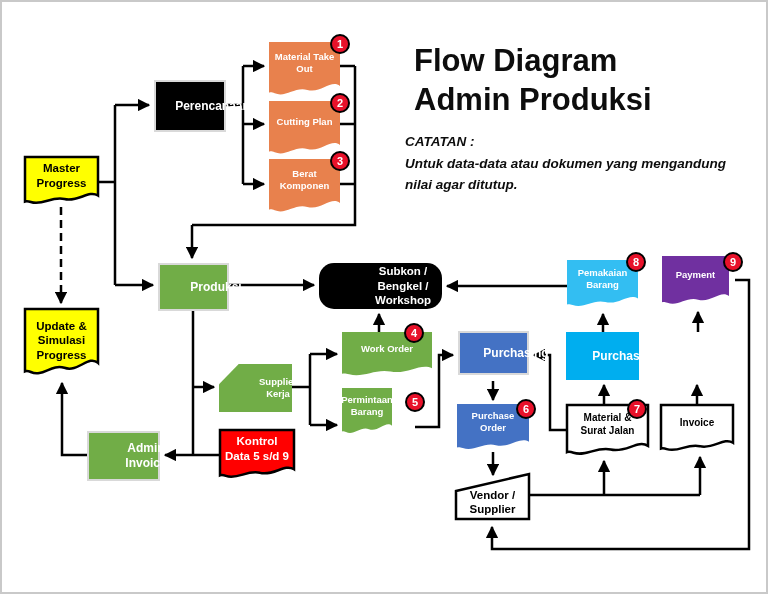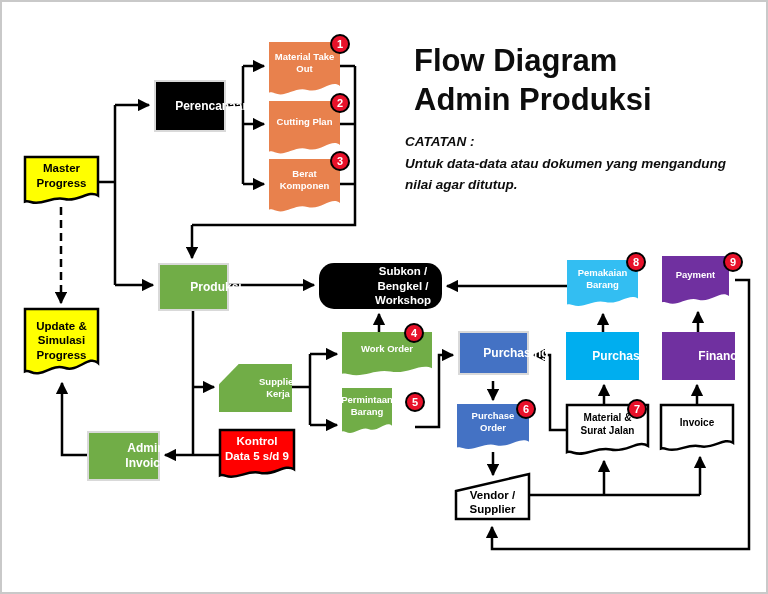--- a/index.html
+++ b/index.html
@@ -127,23 +127,20 @@
   <div class="node rect bg-green t12 white" style="left:85px;top:429px;width:73px;height:50px">
     <div class="lbl">Admin
 Invoice</div>
   </div>
   <div class="node rect bg-blue t12 white" style="left:456px;top:329px;width:71px;height:44px">
     <div class="lbl">Purchasing</div>
   </div>
   <div class="node rect noborder bg-cyan t12 white" style="left:564px;top:330px;width:73px;height:48px">
     <div class="lbl">Purchasing</div>
   </div>
-  <div class="node rect noborder bg-purple t12 white" style="left:660px;top:330px;width:73px;height:48px">
-    <div class="lbl">Finance</div>
-  </div>
 
   <div class="node t115 dark" style="left:23px;top:155px;width:73px;height:50px">
     <svg class="shape" viewBox="0 0 100 100" preserveAspectRatio="none">
       <path class="f-yellow" d="M0,0 H100 V77 C87,65 73,91 54,84 C36,78 24,98 8,90 C4,88 2,88 0,89 Z"></path>
       </svg>
     <div class="lbl">Master
 Progress</div>
   </div>
   <div class="node full t115 dark" style="left:23px;top:307px;width:73px;height:70px">
     <svg class="shape" viewBox="0 0 100 100" preserveAspectRatio="none">

